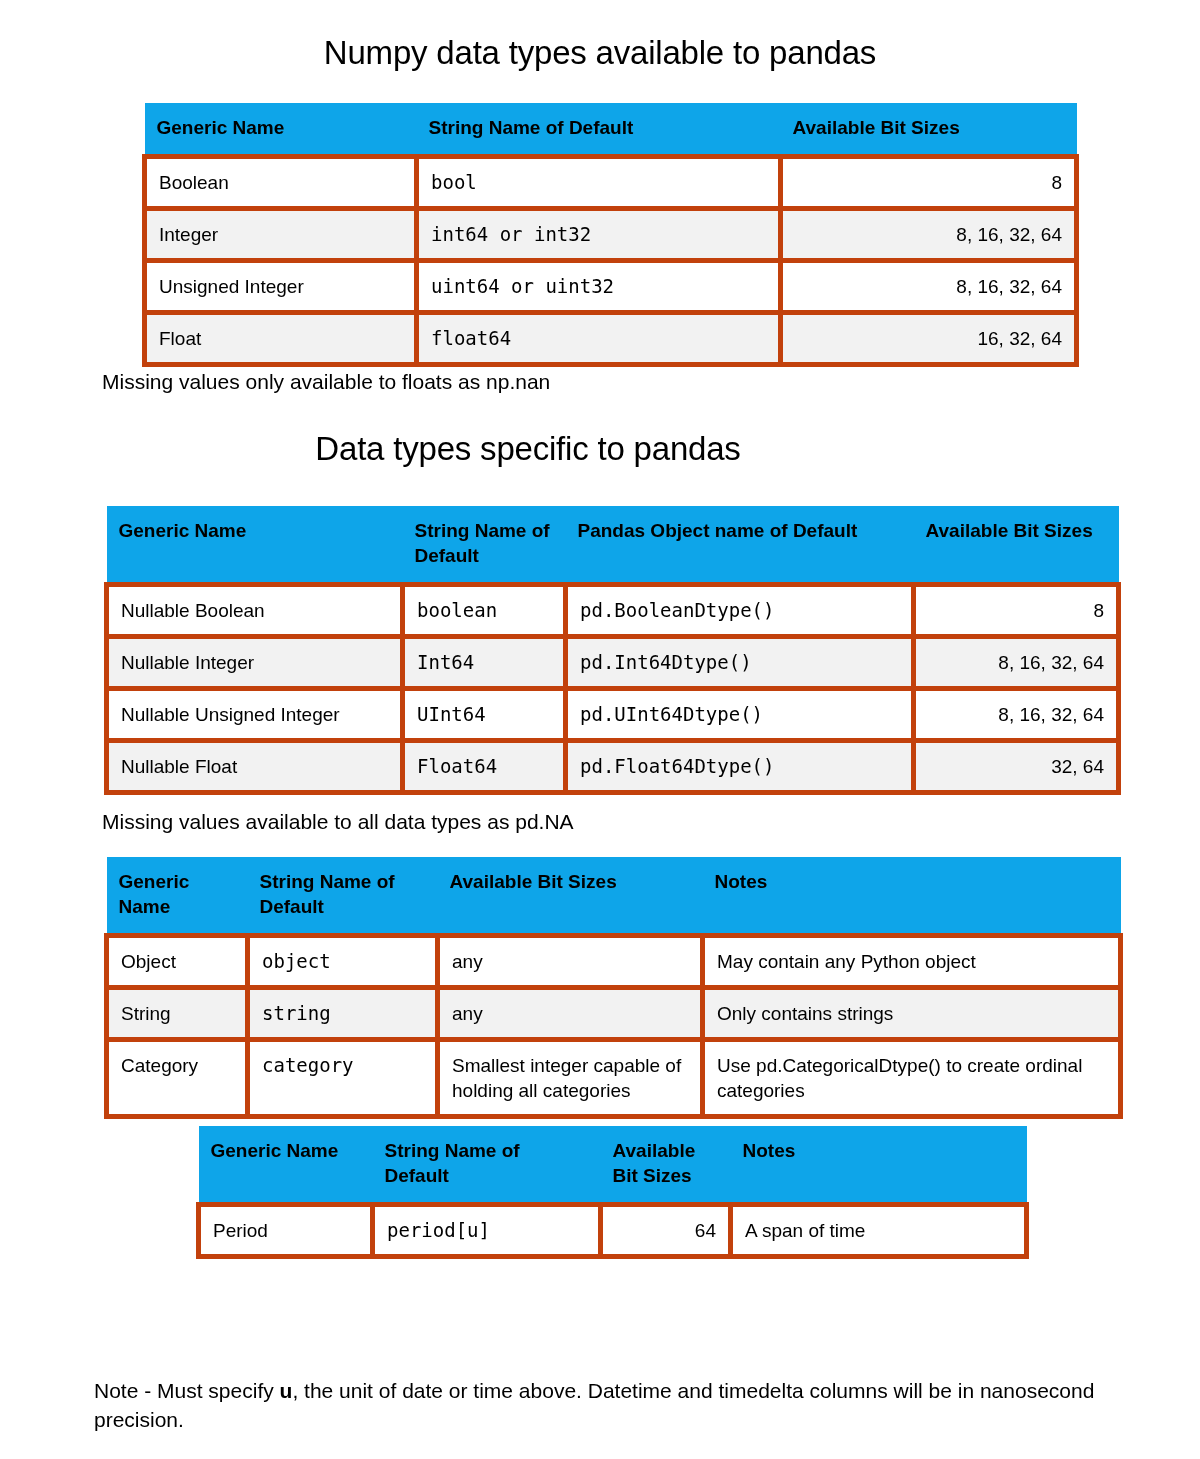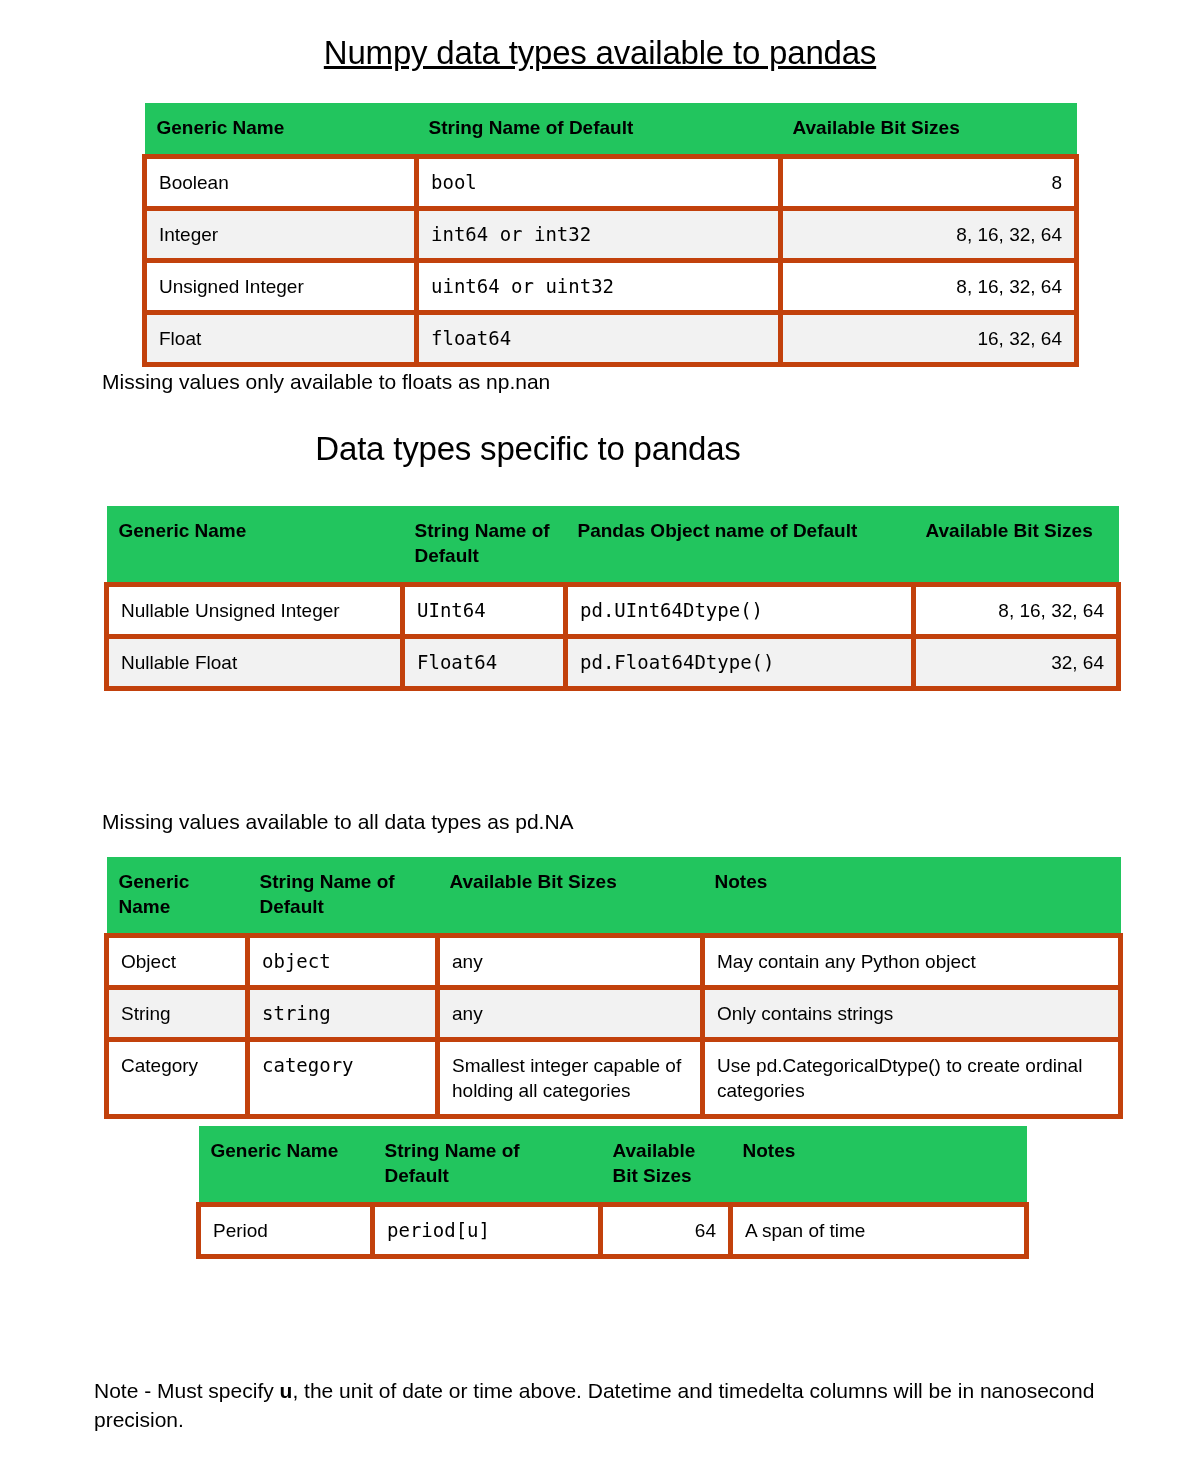--- a/index.html
+++ b/index.html
@@ -52,21 +52,21 @@
   .footnote b { font-weight: bold; }
 
   
   table.dt {
     position: absolute;
     border-collapse: collapse;
     table-layout: fixed;
     background: #ffffff;
   }
   table.dt th {
-    background: #22c55e;
+    background: #0ea5e9;
     font-weight: bold;
     text-align: left;
     vertical-align: top;
     font-size: 19px;
     line-height: 25px;
     padding: 12px 12px 14px 12px;
     border: none;
     color: #000;
   }
   table.dt td {
@@ -95,21 +95,21 @@
     white-space: normal;
   }
   .nowrap { white-space: nowrap; }
 
   
   #table-numpy      { left: 142px; top: 103px;  width: 932px; }
   #table-pandas     { left: 104px; top: 506px;  width: 1012px; }
   #table-object     { left: 104px; top: 857px;  width: 1014px; }
   #table-datetime   { left: 196px; top: 1126px; width: 828px; }
 
-  #title-numpy   { left: 0;   top: 33px;  width: 1200px; text-decoration: underline; }
+  #title-numpy   { left: 0;   top: 33px;  width: 1200px; }
   #title-pandas  { left: 0;   top: 429px; width: 1056px; }
 
   #caption-numpy  { left: 102px; top: 368px; }
   #caption-pandas { left: 102px; top: 808px; }
   #note-footer    { left: 94px; top: 1376px; }
 </style>
 </head>
 <body>
 
 <div class="page">
@@ -167,20 +167,32 @@
     <thead>
       <tr>
         <th>Generic Name</th>
         <th>String Name of Default</th>
         <th class="nowrap">Pandas Object name of Default</th>
         <th>Available Bit Sizes</th>
       </tr>
     </thead>
     <tbody>
       <tr>
+        <td>Nullable Boolean</td>
+        <td class="mono">boolean</td>
+        <td class="mono">pd.BooleanDtype()</td>
+        <td class="num">8</td>
+      </tr>
+      <tr>
+        <td>Nullable Integer</td>
+        <td class="mono">Int64</td>
+        <td class="mono">pd.Int64Dtype()</td>
+        <td class="num">8, 16, 32, 64</td>
+      </tr>
+      <tr>
         <td>Nullable Unsigned Integer</td>
         <td class="mono">UInt64</td>
         <td class="mono">pd.UInt64Dtype()</td>
         <td class="num">8, 16, 32, 64</td>
       </tr>
       <tr>
         <td>Nullable Float</td>
         <td class="mono">Float64</td>
         <td class="mono">pd.Float64Dtype()</td>
         <td class="num">32, 64</td>

